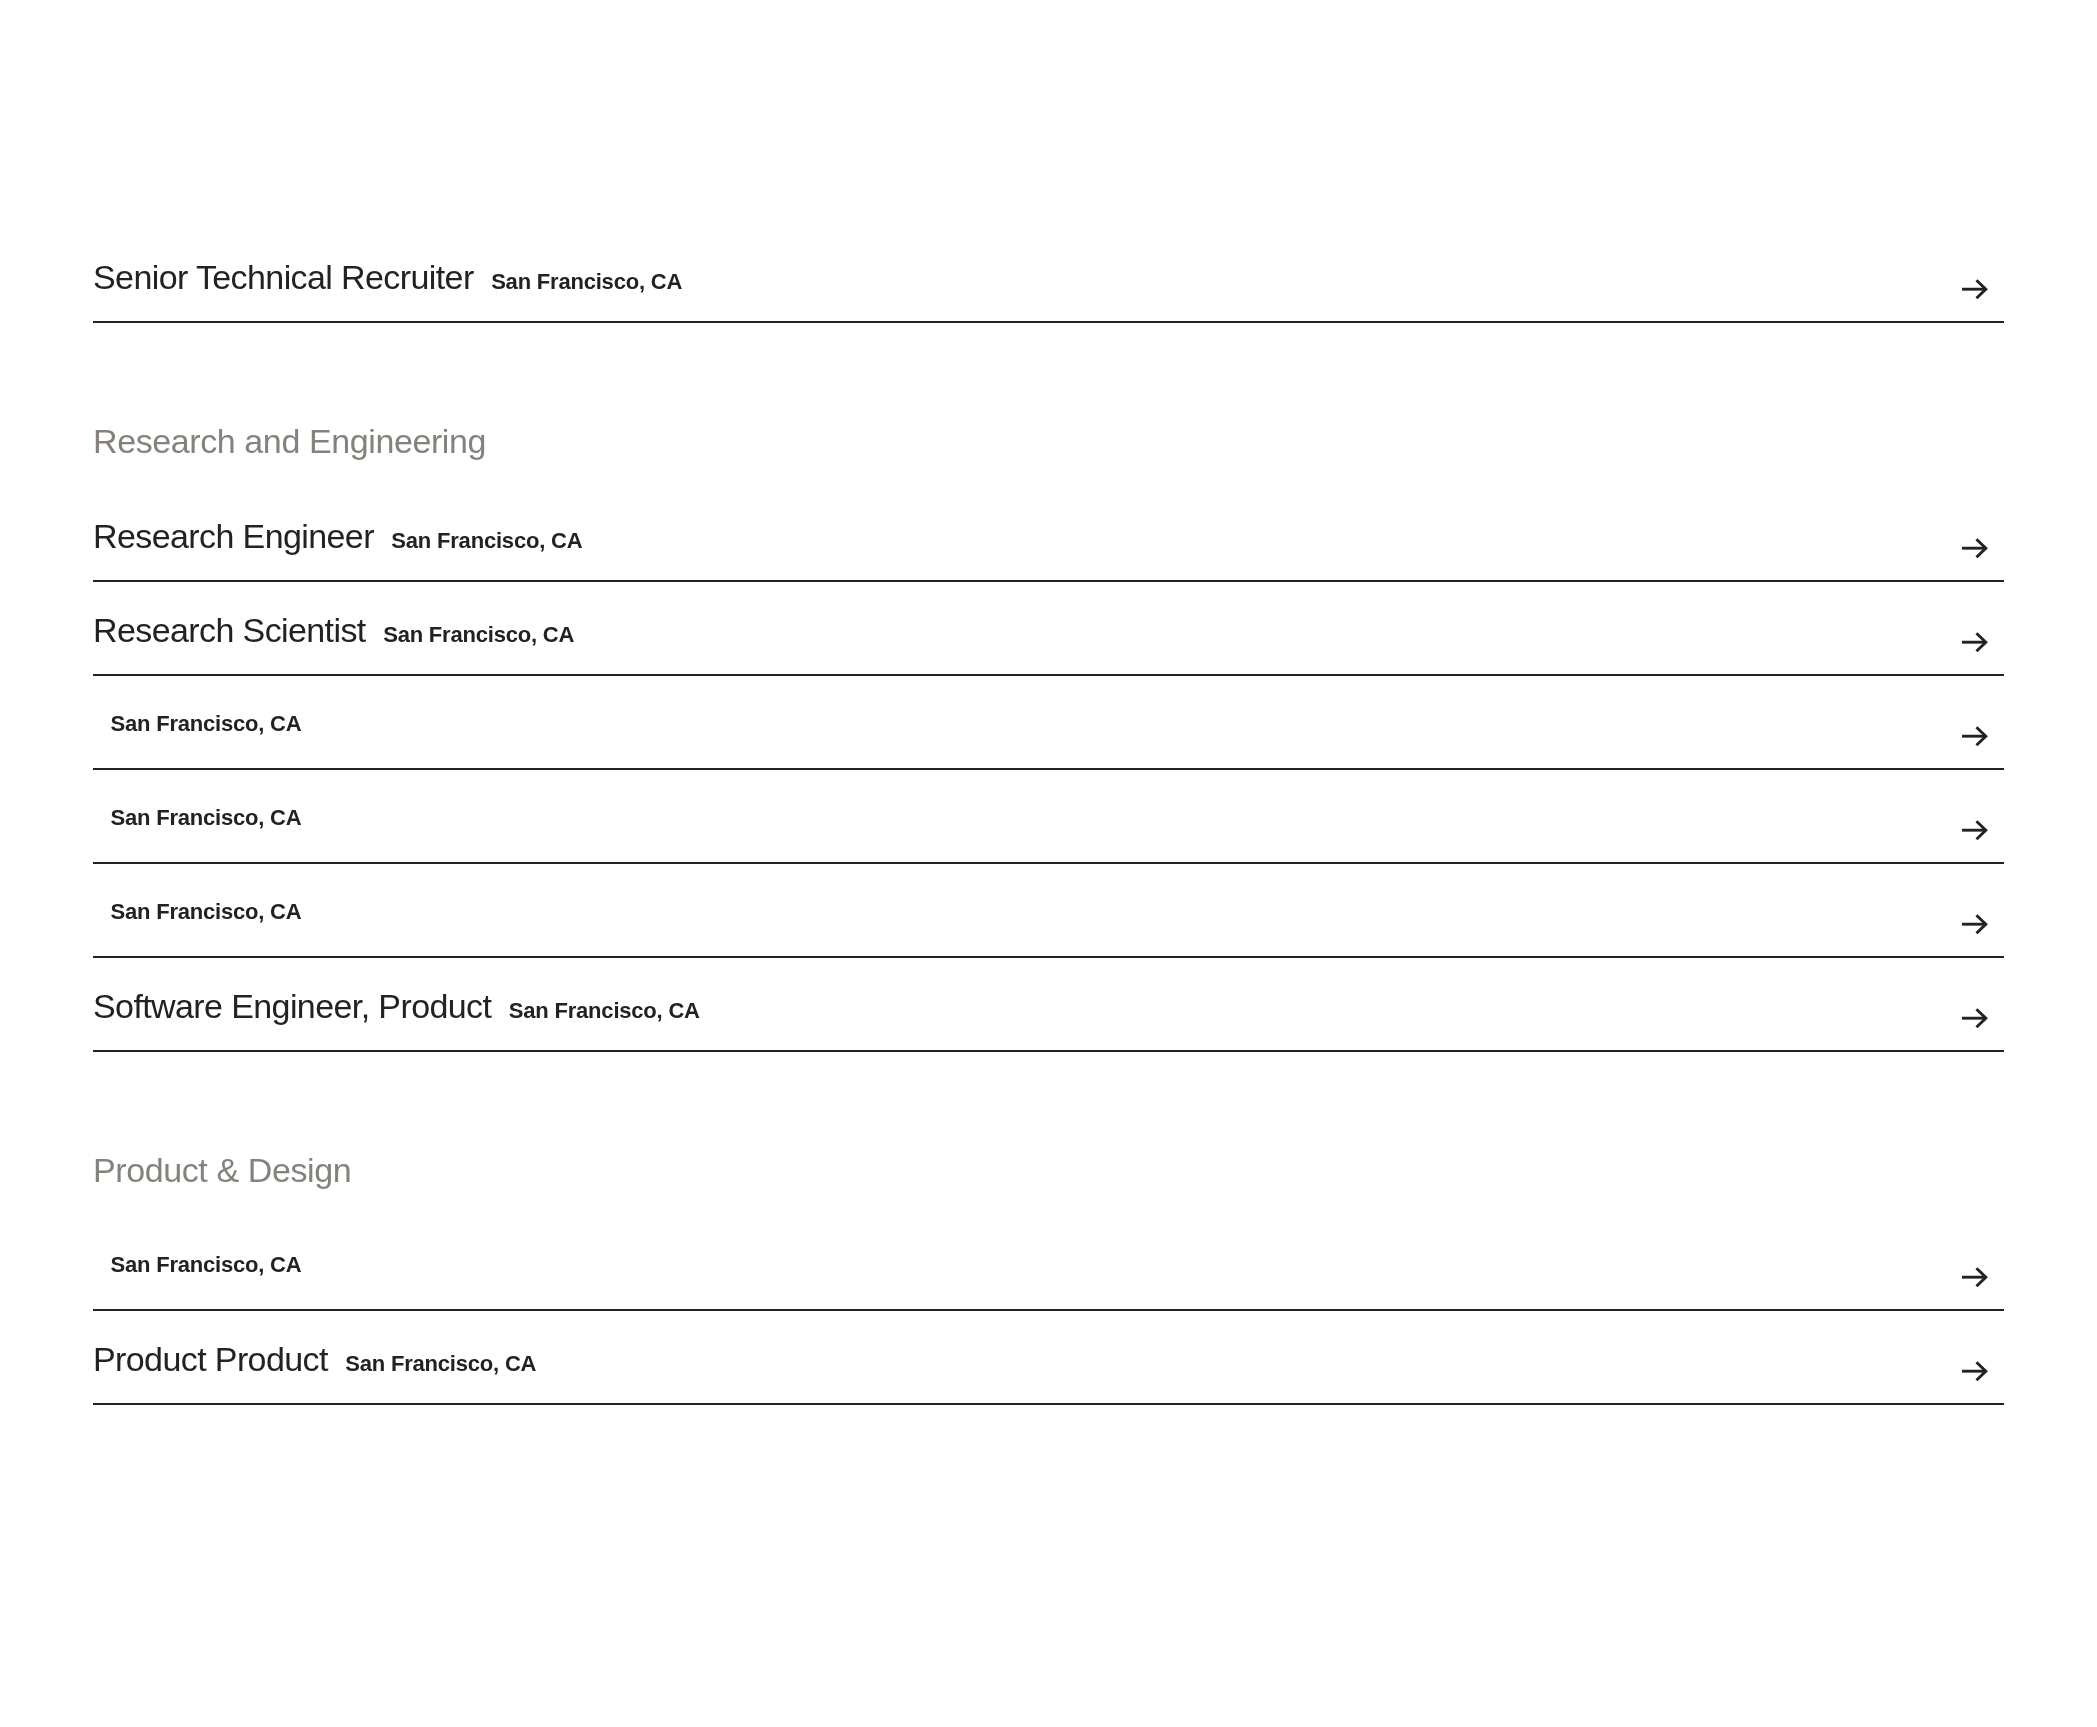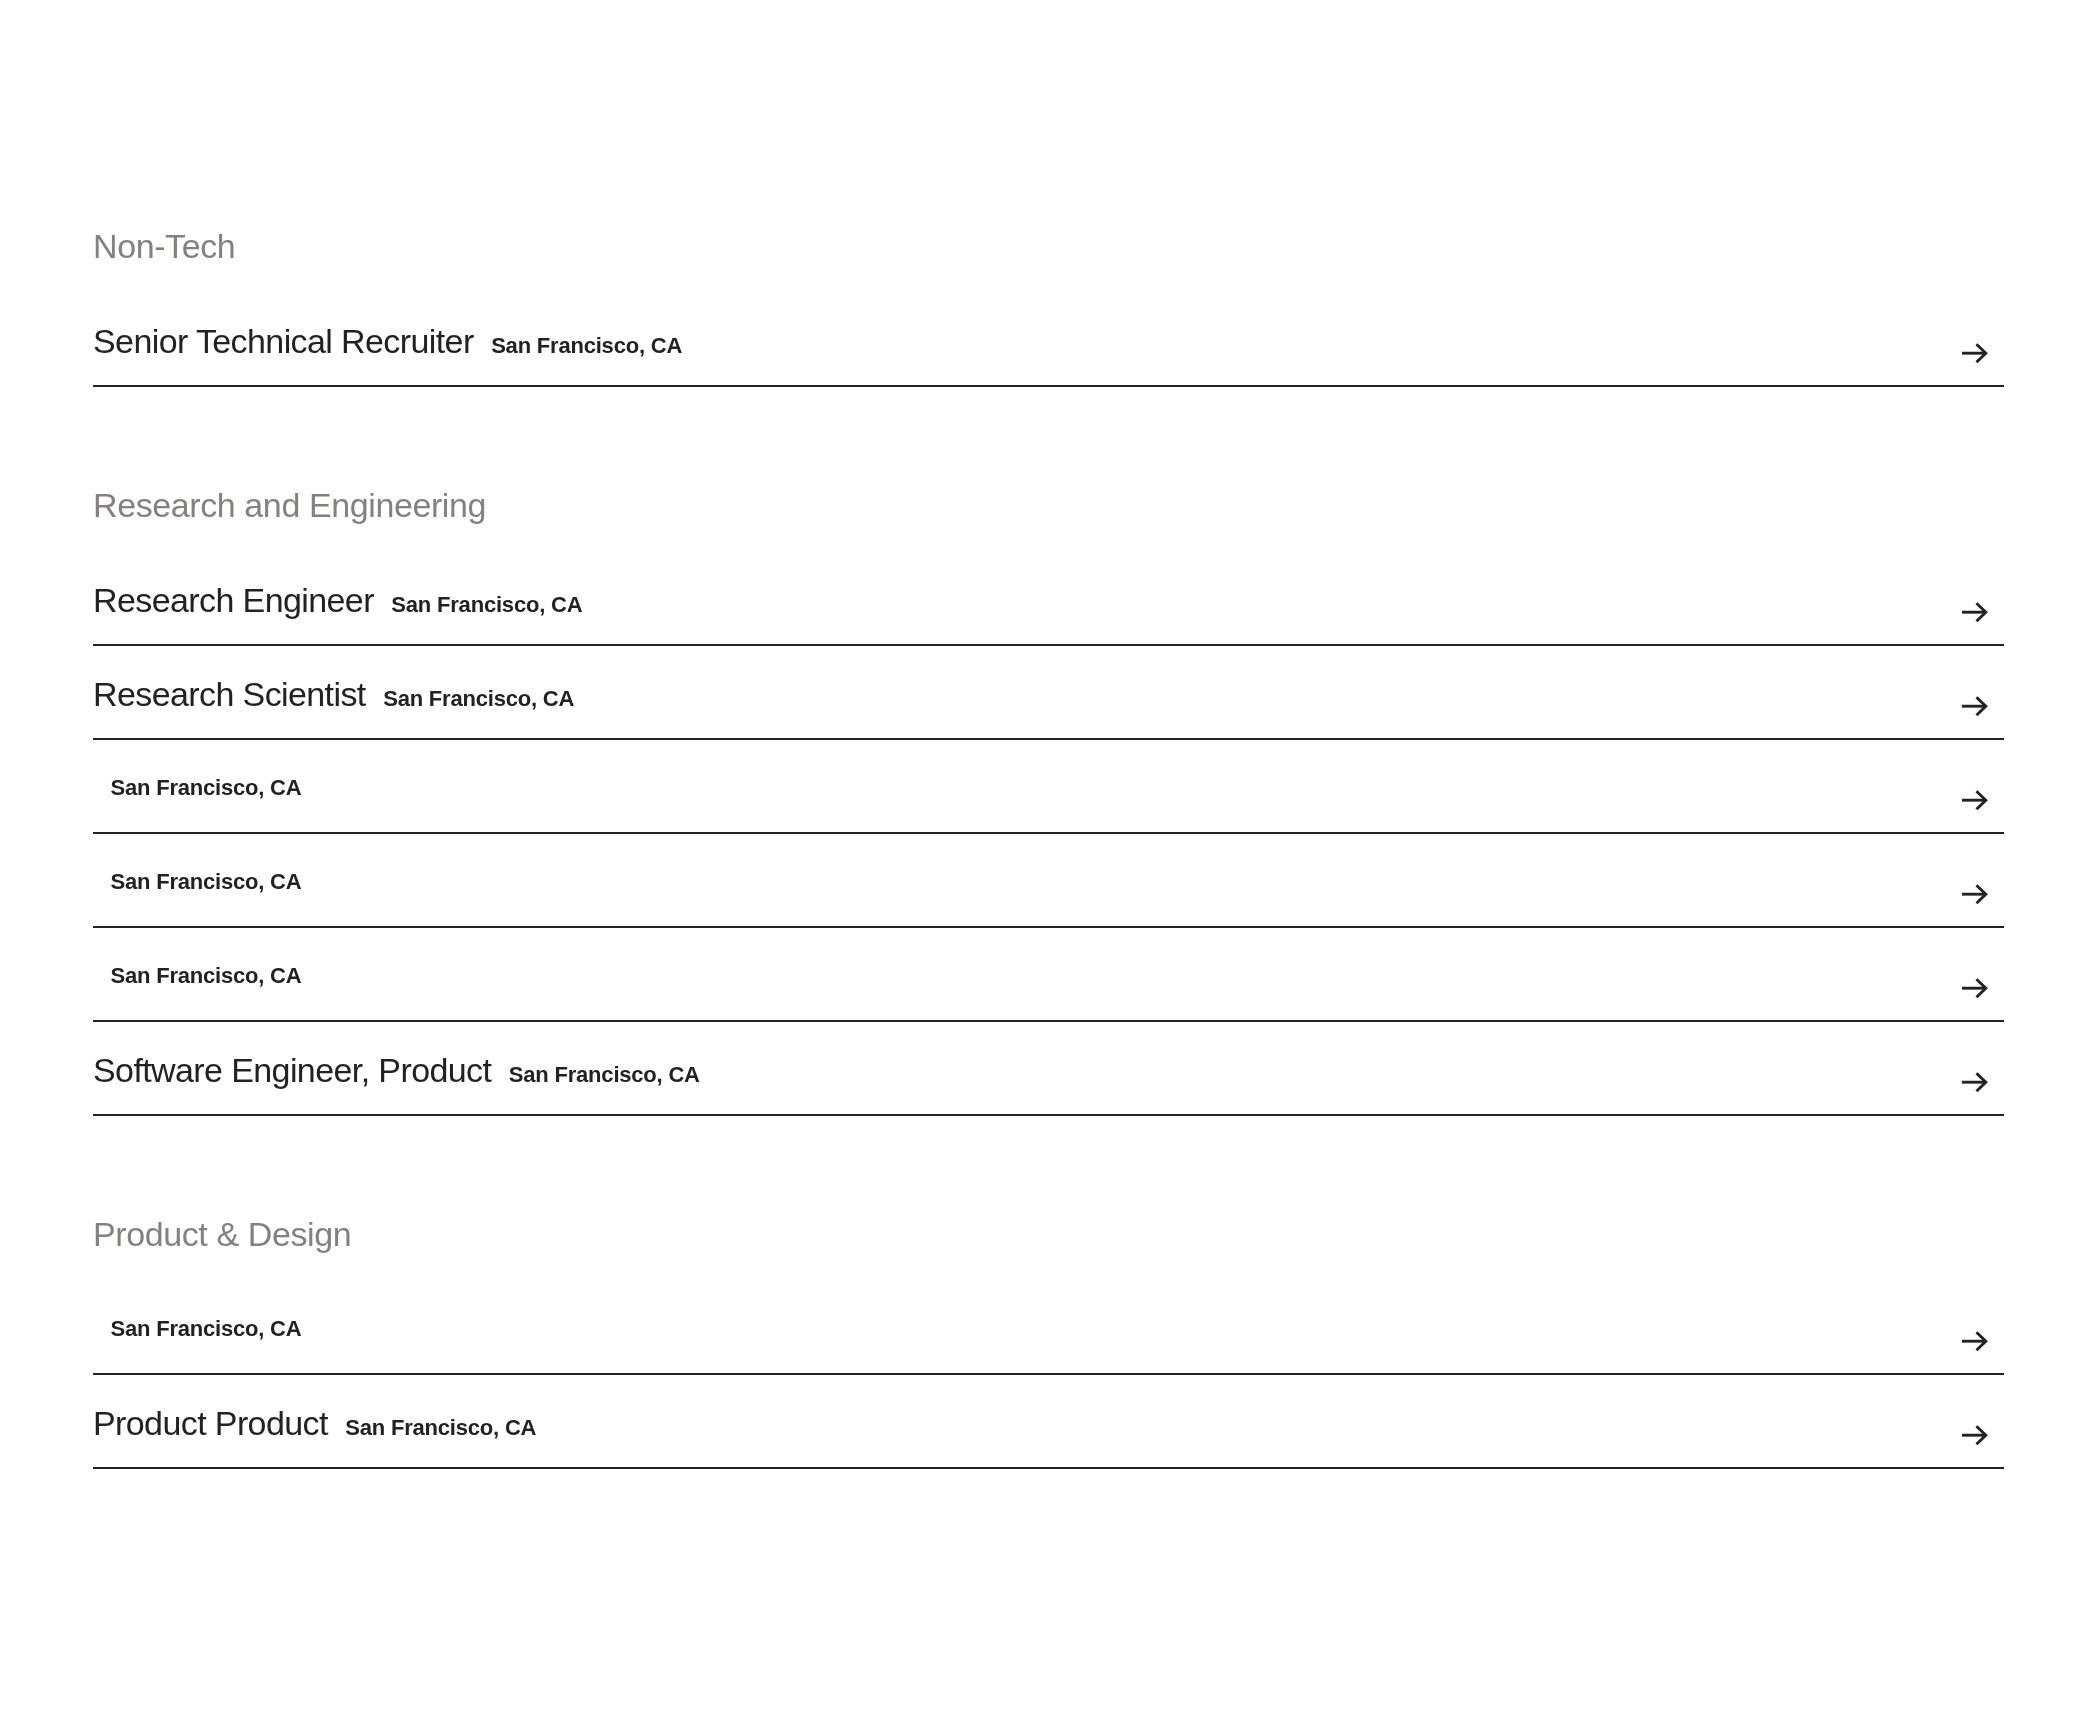--- a/index.html
+++ b/index.html
@@ -90,21 +90,20 @@
     width: 26px;
     height: 20.4px;
   }
 </style>
 </head>
 <body>
 
 <div class="page">
 
   <section class="section">
-    <h2 class="section-heading">Non-Tech</h2>
     <div class="job-list">
       <a class="job-row">
         <span class="job-title">Senior Technical Recruiter</span>
         <span class="job-location">San Francisco, CA</span>
         <span class="arrow">
           <svg viewBox="0 0 36 28" fill="none" stroke="#222222" stroke-width="4">
               <line x1="0" y1="14" x2="33" y2="14"></line>
               <polyline points="20,1.5 33,14 20,26.5"></polyline>
             </svg>
         </span>

